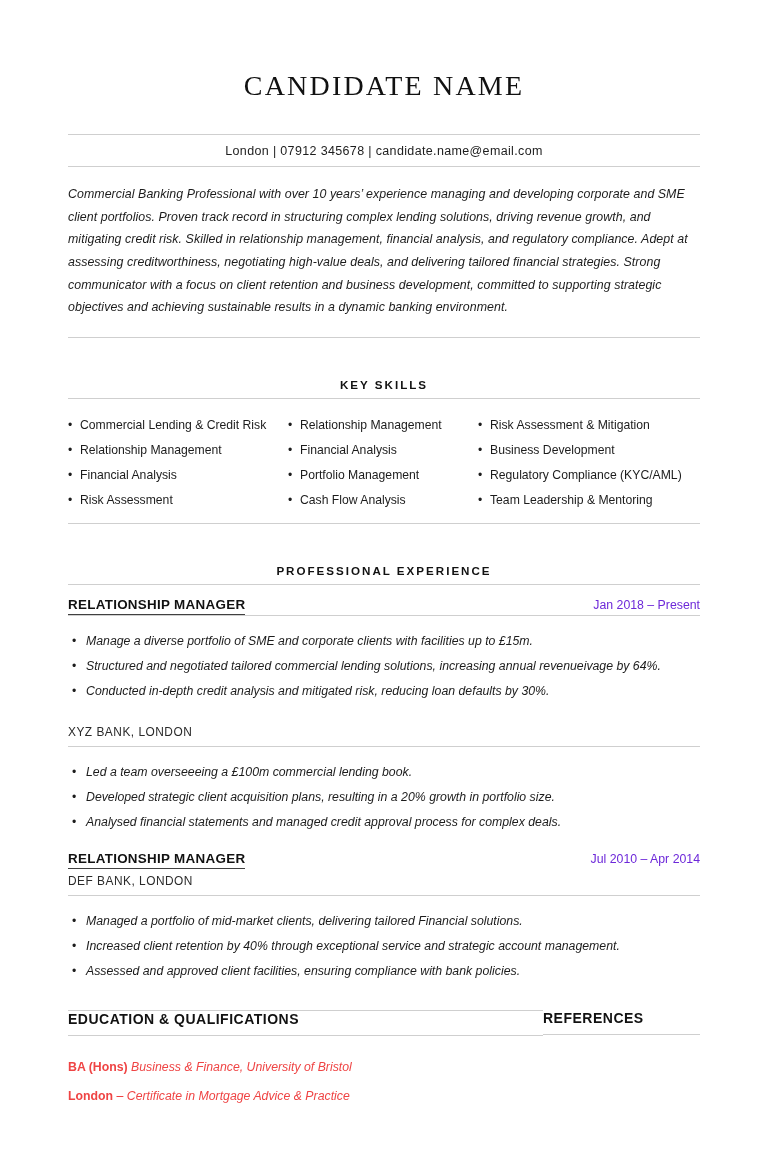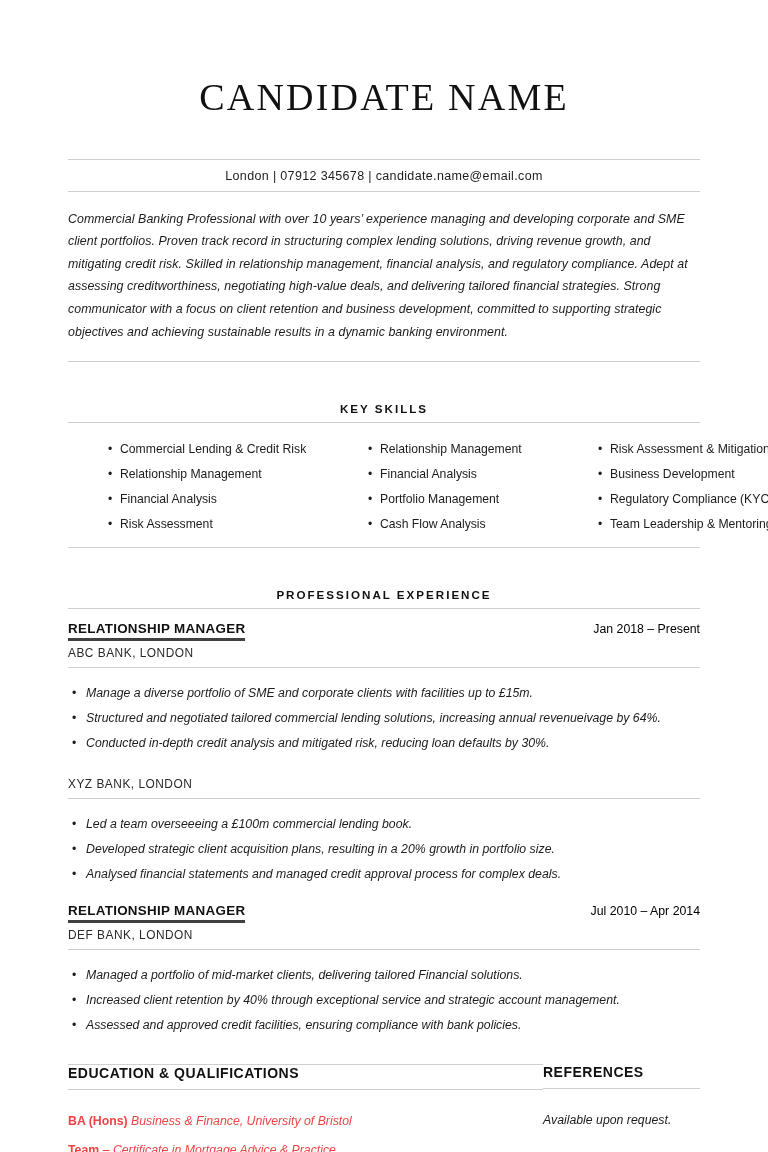--- a/index.html
+++ b/index.html
@@ -20,21 +20,21 @@
     height: 1152px;
     background: #ffffff;
     box-sizing: border-box;
     padding: 0 68px;
   }
 
   
   .name {
     text-align: center;
     font-family: "Liberation Serif", serif;
-    font-size: 38px;
+    font-size: 28px;
     font-weight: 400;
     letter-spacing: 2.2px;
     color: #111111;
     padding-top: 52px;
     padding-bottom: 14px;
     line-height: 1.1;
   }
   .rule {
     border: 0;
     border-top: 1px solid #cfcfcf;
@@ -71,21 +71,20 @@
   }
   .section-head-wrap { margin-top: 6px; }
 
   
   .skills {
     display: flex;
     padding: 14px 0 10px;
   }
   .skills-col {
     flex: 0 0 auto;
-    margin-left: 40px;
   }
   .skills-col.c1 { width: 220px; }
   .skills-col.c2 { width: 190px; }
   .skills-col.c3 { width: 220px; }
   .skill-item {
     font-size: 12.2px;
     color: #1c1c1c;
     line-height: 25px;
     white-space: nowrap;
   }
@@ -100,27 +99,27 @@
   .job-row {
     display: flex;
     align-items: baseline;
     justify-content: space-between;
   }
   .job-title {
     font-size: 13.4px;
     font-weight: bold;
     letter-spacing: 0.3px;
     color: #111111;
-    border-bottom: 3px solid #404040;
+    border-bottom: 1px solid #404040;
     padding-bottom: 2px;
     display: inline-block;
   }
   .job-date {
     font-size: 12.3px;
-    color: #000000;
+    color: #6d28d9;
     white-space: nowrap;
   }
   .job-company {
     font-size: 11.9px;
     letter-spacing: 0.5px;
     color: #2a2a2a;
     padding-top: 5px;
     padding-bottom: 7px;
   }
   .bullets { padding: 13px 0 4px; }
@@ -211,21 +210,20 @@
   <div>
     <hr class="rule">
     <div class="section-head">PROFESSIONAL EXPERIENCE</div>
     <hr class="rule">
 
     <div class="job">
       <div class="job-row">
         <span class="job-title">RELATIONSHIP MANAGER</span>
         <span class="job-date">Jan 2018 – Present</span>
       </div>
-      <div class="job-company">ABC BANK, LONDON</div>
       <hr class="rule">
       <div class="bullets">
         <div class="bullet"><span class="dot">•</span><span>Manage a diverse portfolio of SME and corporate clients with facilities up to £15m.</span></div>
         <div class="bullet"><span class="dot">•</span><span>Structured and negotiated tailored commercial lending solutions, increasing annual revenueivage by 64%.</span></div>
         <div class="bullet"><span class="dot">•</span><span>Conducted in-depth credit analysis and mitigated risk, reducing loan defaults by 30%.</span></div>
       </div>
     </div>
 
     <div class="job">
       <div class="job-company">XYZ BANK, LONDON</div>
@@ -240,37 +238,34 @@
     <div class="job">
       <div class="job-row">
         <span class="job-title">RELATIONSHIP MANAGER</span>
         <span class="job-date">Jul 2010 – Apr 2014</span>
       </div>
       <div class="job-company">DEF BANK, LONDON</div>
       <hr class="rule">
       <div class="bullets">
         <div class="bullet"><span class="dot">•</span><span>Managed a portfolio of mid-market clients, delivering tailored Financial solutions.</span></div>
         <div class="bullet"><span class="dot">•</span><span>Increased client retention by 40% through exceptional service and strategic account management.</span></div>
-        <div class="bullet"><span class="dot">•</span><span>Assessed and approved credit facilities, ensuring compliance with bank policies.</span></div>
+        <div class="bullet"><span class="dot">•</span><span>Assessed and approved client facilities, ensuring compliance with bank policies.</span></div>
       </div>
     </div>
   </div>
 
   <div class="bottom">
     <div class="bottom-left">
       <hr class="rule">
       <div class="bottom-head">EDUCATION &amp; QUALIFICATIONS</div>
       <hr class="rule">
       <div class="bottom-body">
         <div class="edu-item"><span class="lead">BA (Hons)</span><span> Business &amp; Finance, University of Bristol</span></div>
-        <div class="edu-item"><span class="lead">Team</span><span> – Certificate in Mortgage Advice &amp; Practice</span></div>
+        <div class="edu-item"><span class="lead">London</span><span> – Certificate in Mortgage Advice &amp; Practice</span></div>
       </div>
     </div>
     <div class="bottom-right">
       <div class="bottom-head">REFERENCES</div>
       <hr class="rule">
-      <div class="bottom-body">
-        <div class="ref-text">Available upon request.</div>
-      </div>
     </div>
   </div>
 
 </div>
 
 </body></html>

